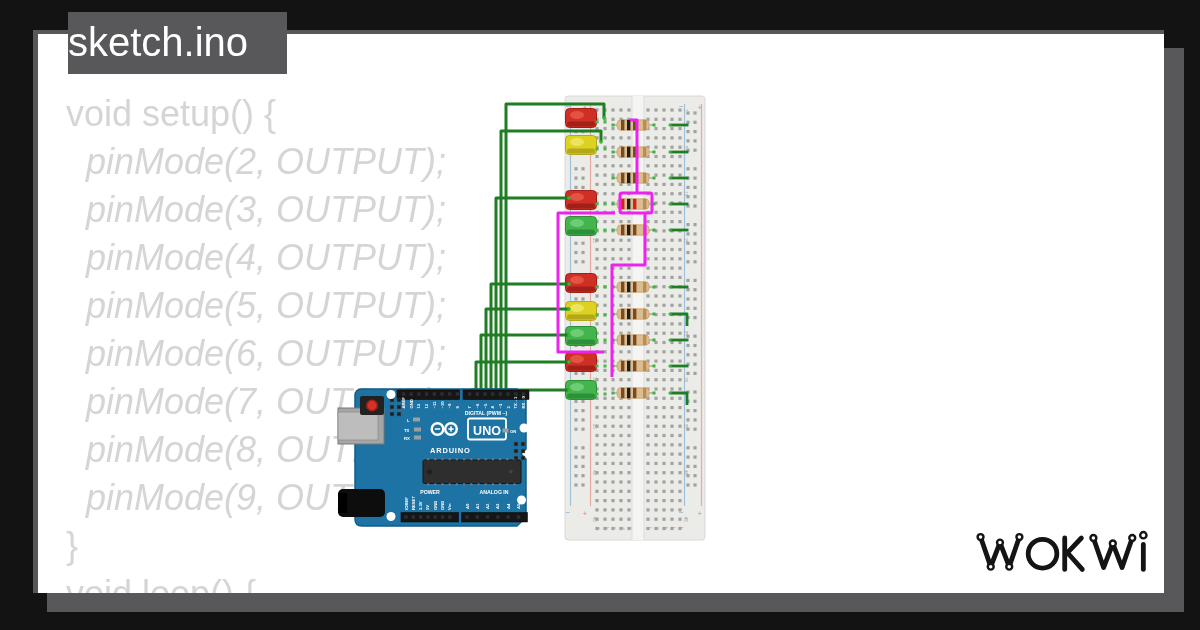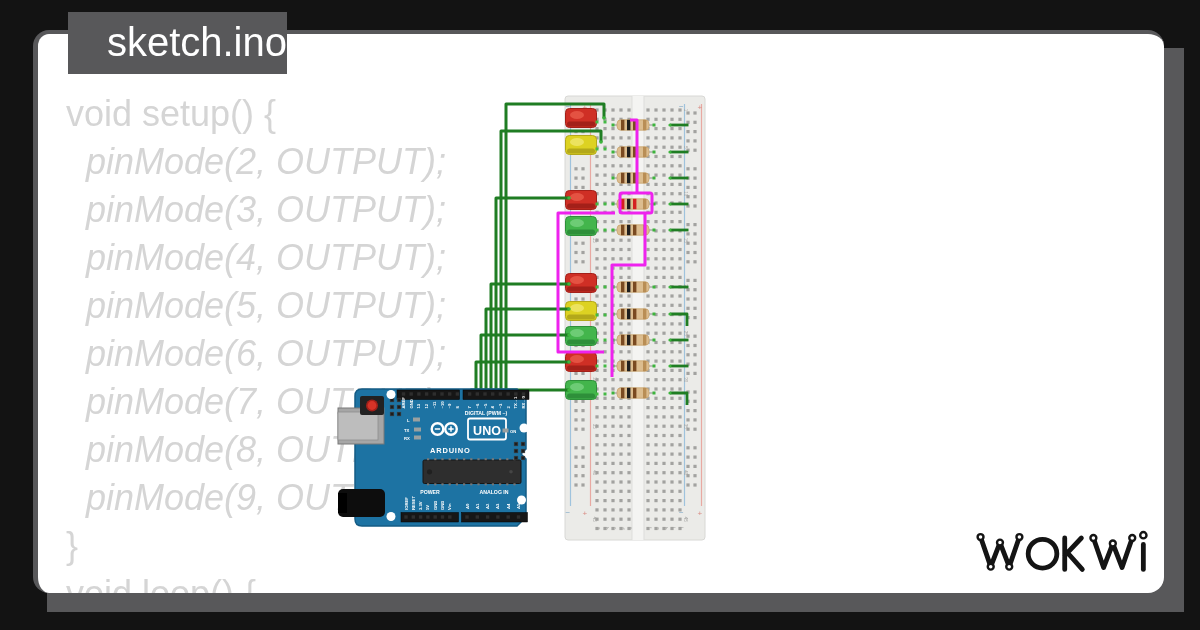--- a/index.html
+++ b/index.html
@@ -1,22 +1,22 @@
 <!DOCTYPE html>
 <html><head>
 <meta charset="utf-8">
 <style>
   html,body{margin:0;padding:0;background:#131313;width:1200px;height:630px;overflow:hidden;
     font-family:"Liberation Sans","DejaVu Sans",sans-serif;}
   #stage{position:relative;width:1200px;height:630px;background:#131313;}
   #card-shadow{position:absolute;left:47px;top:48px;width:1137px;height:564px;background:#58585a;}
   #card{position:absolute;left:33px;top:30px;width:1131px;height:563px;box-sizing:border-box;
-    background:#ffffff;border-top:4px solid #58585a;border-left:5px solid #58585a;overflow:hidden;z-index:2;border-radius:16px;}
+    background:#ffffff;border-top:4px solid #58585a;border-left:5px solid #58585a;overflow:hidden;z-index:2;}
   #tab{position:absolute;left:68px;top:12px;width:219px;height:62px;background:#58585a;color:#ffffff;
-    font-size:40px;line-height:60px;text-align:right;z-index:5;}
+    font-size:40px;line-height:60px;text-align:left;z-index:5;}
   #code{position:absolute;left:28px;top:56px;color:#d5d5d5;font-size:36px;line-height:48px;white-space:pre;}
   .code-line{height:48px;}
   .ind1{padding-left:20px;font-style:italic;}
   #circuit{position:absolute;left:0;top:0;width:1200px;height:630px;z-index:3;pointer-events:none;}
   #wokwi-logo{position:absolute;left:975px;top:524px;width:185px;height:52px;z-index:4;}
   
   .t4{font-size:4.2px;font-weight:bold;fill:#ffffff;}
   .t5{font-size:5.2px;font-weight:bold;fill:#ffffff;}
   .brand{font-size:7.5px;font-weight:bold;fill:#ffffff;letter-spacing:.8px;}
   .uno{font-size:12.5px;font-weight:bold;fill:#ffffff;}

